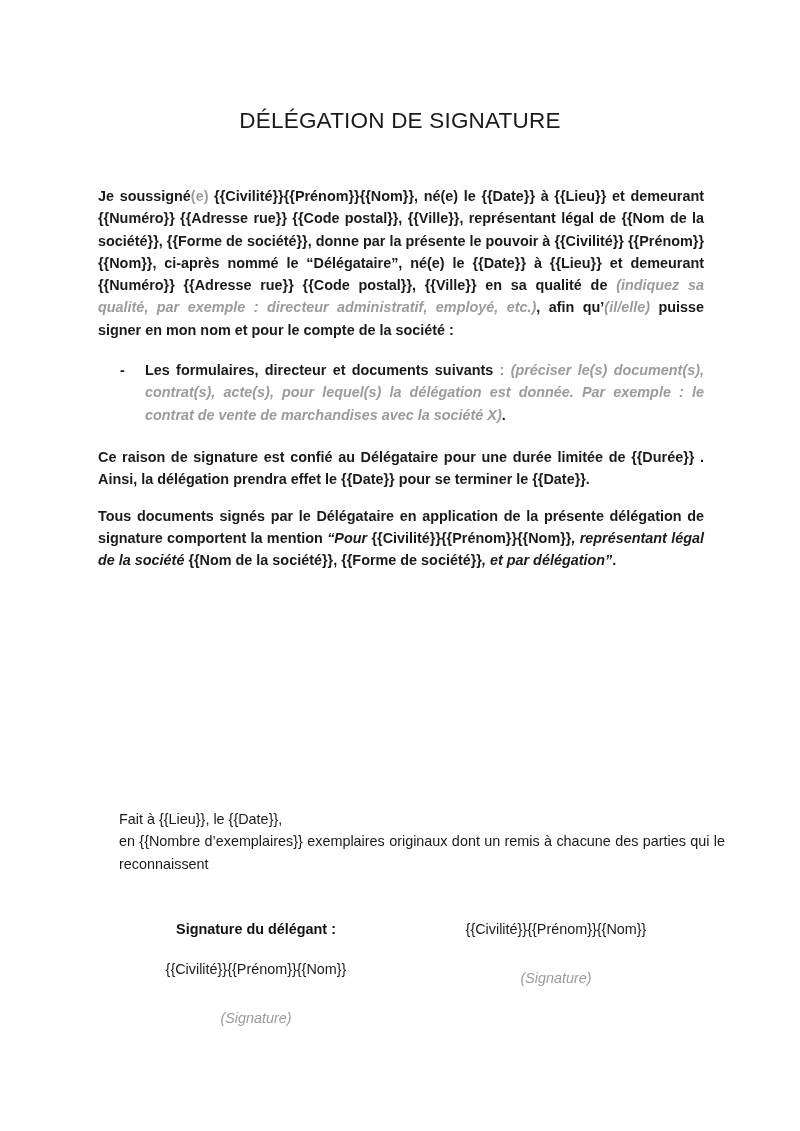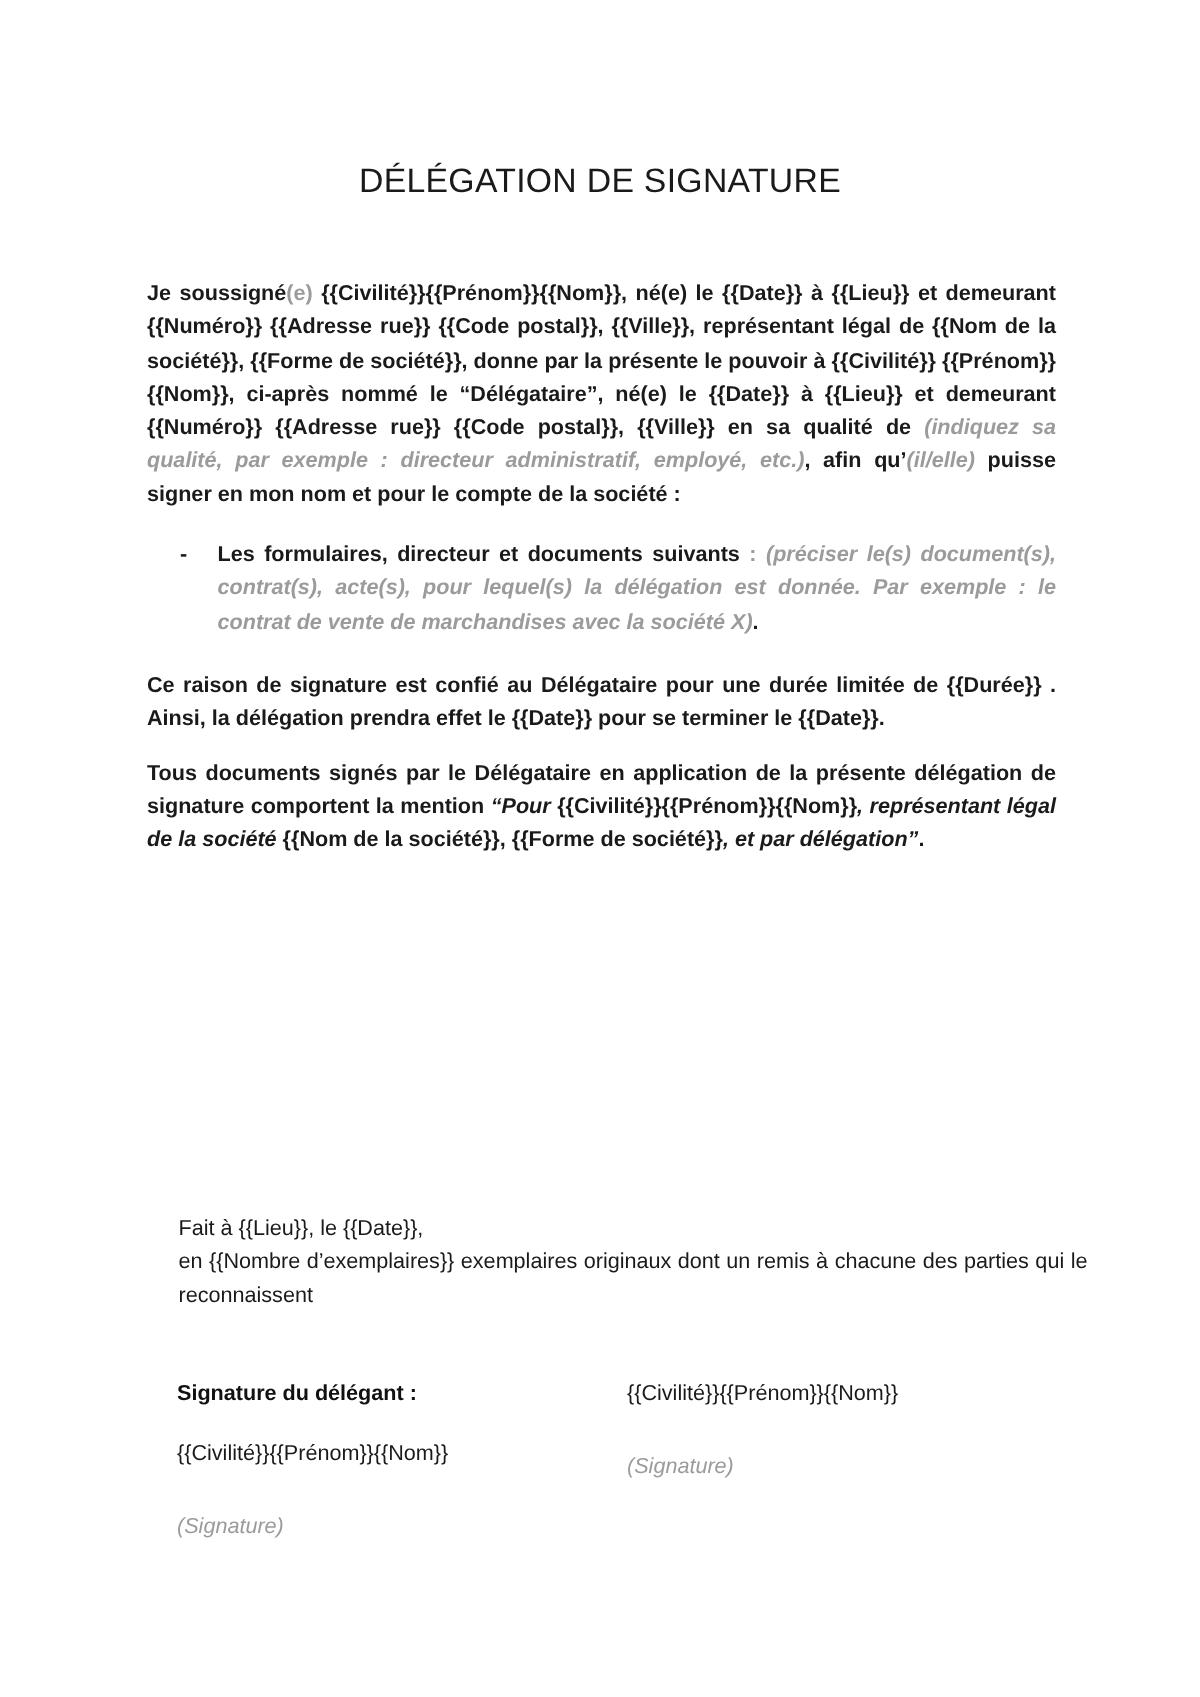--- a/index.html
+++ b/index.html
@@ -88,23 +88,24 @@
     color: #1a1a1a;
     margin-left: 21px;
   }
   .closing .line-jst {
     text-align: justify;
   }
   
   .signatures {
     position: absolute;
     top: 919px;
-    left: 12px;
+    left: 0;
     width: 700px;
     height: 110px;
+    text-align: center;
   }
   .sig-col {
     position: absolute;
     top: 0;
     width: 300px;
   }
   .sig-col.left { left: 106px; }
   .sig-col.right { left: 406px; }
   .sig-heading {
     font-size: 14.4px;

